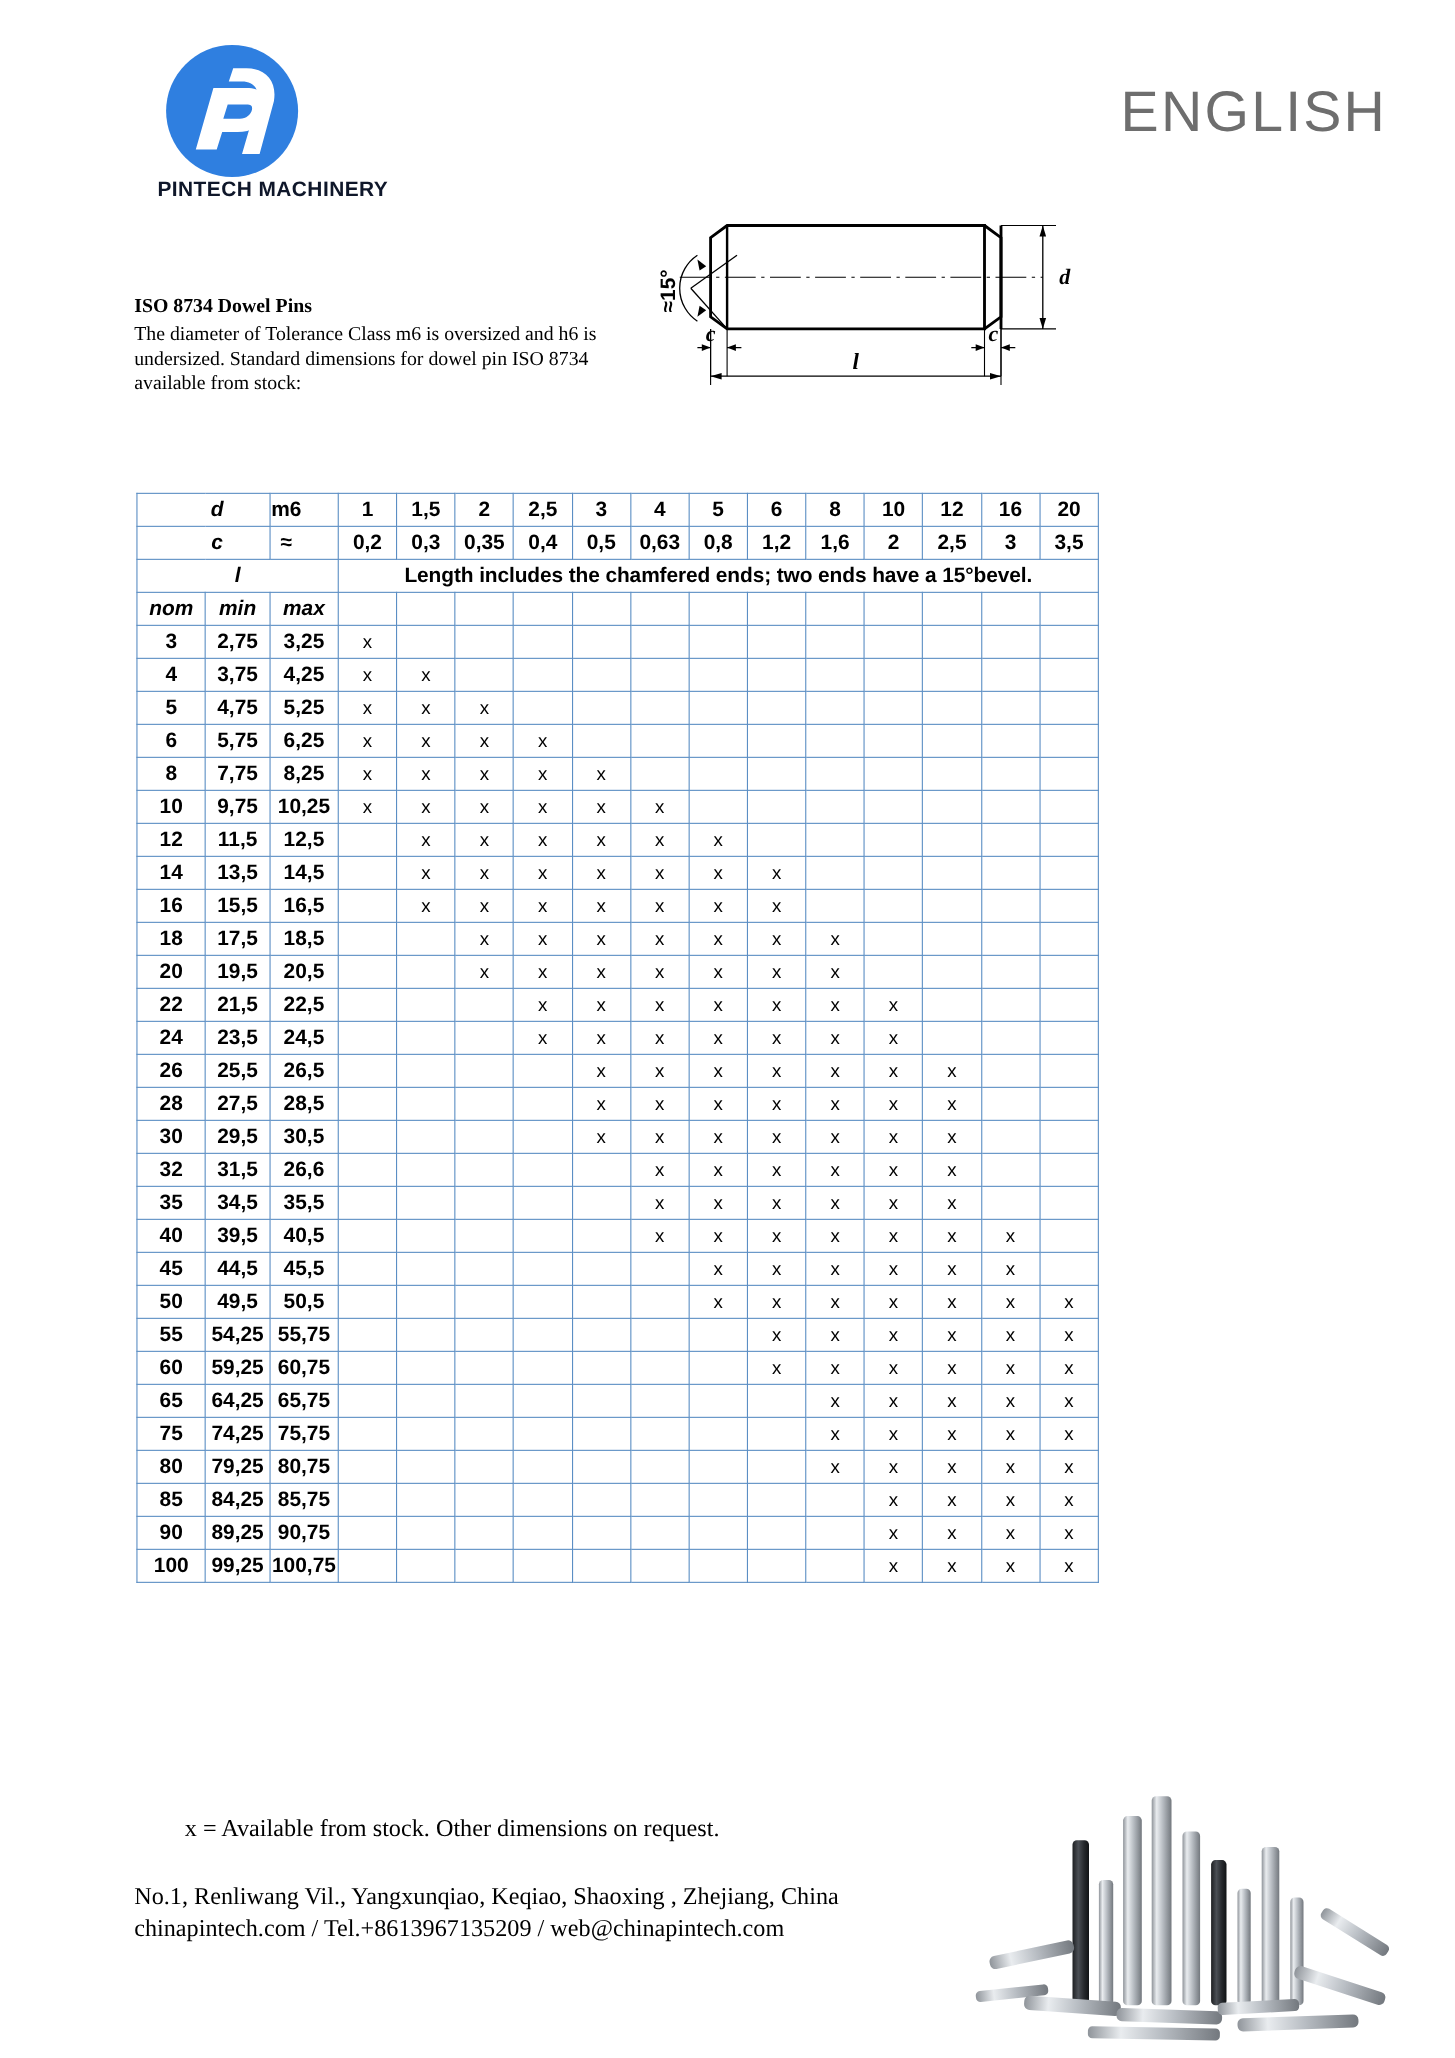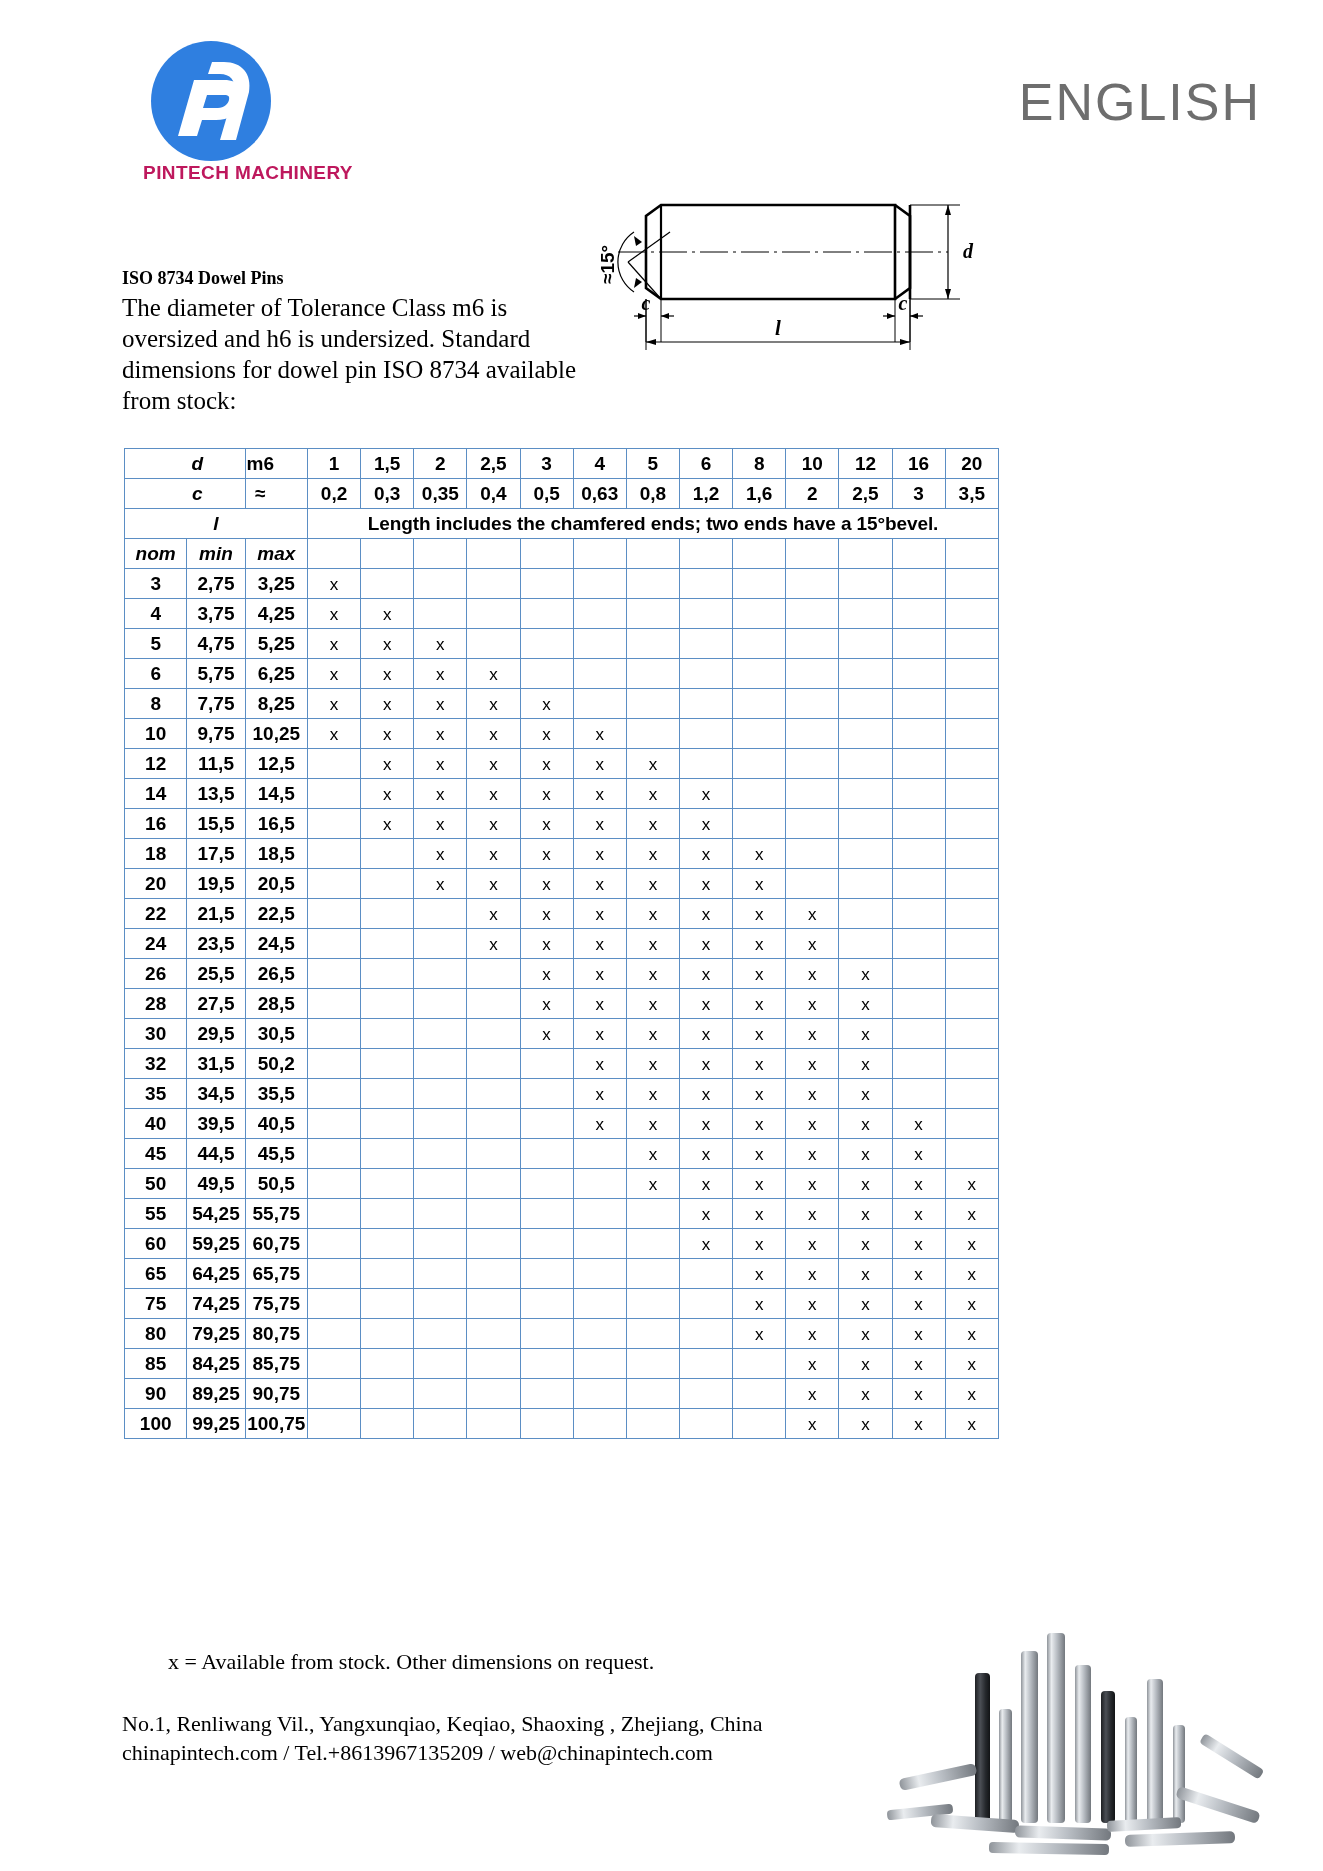--- a/index.html
+++ b/index.html
@@ -38,21 +38,21 @@
   #logo-text {
     position: absolute;
     left: 0;
     top: 122px;
     width: 260px;
     text-align: center;
     font-family: "Liberation Sans", sans-serif;
     font-size: 19px;
     font-weight: 700;
     letter-spacing: 0.4px;
-    color: #be185d;
+    color: #0f172a;
   }
   #language-label {
     position: absolute;
     right: 62px;
     top: 72px;
     font-family: "Liberation Sans", sans-serif;
     font-size: 52px;
     font-weight: 400;
     letter-spacing: 2px;
     color: #6e6e6e;
@@ -65,21 +65,21 @@
     top: 268px;
     width: 470px;
   }
   #intro-title {
     font-size: 18px;
     font-weight: 700;
     line-height: 1.18;
     margin: 0 0 3px 0;
   }
   #intro-body {
-    font-size: 25px;
+    font-size: 18px;
     line-height: 1.24;
     margin: 0;
   }
 
   
   #drawing {
     position: absolute;
     left: 588px;
     top: 192px;
     width: 420px;
@@ -620,21 +620,21 @@
         <td><span class="mark">x</span></td>
         <td><span class="mark">x</span></td>
         <td><span class="mark">x</span></td>
         <td><span class="mark">x</span></td>
         <td></td>
         <td></td>
       </tr>
       <tr class="len-row">
         <td>32</td>
         <td>31,5</td>
-        <td>50,2</td>
+        <td>26,6</td>
         <td></td>
         <td></td>
         <td></td>
         <td></td>
         <td></td>
         <td><span class="mark">x</span></td>
         <td><span class="mark">x</span></td>
         <td><span class="mark">x</span></td>
         <td><span class="mark">x</span></td>
         <td><span class="mark">x</span></td>

